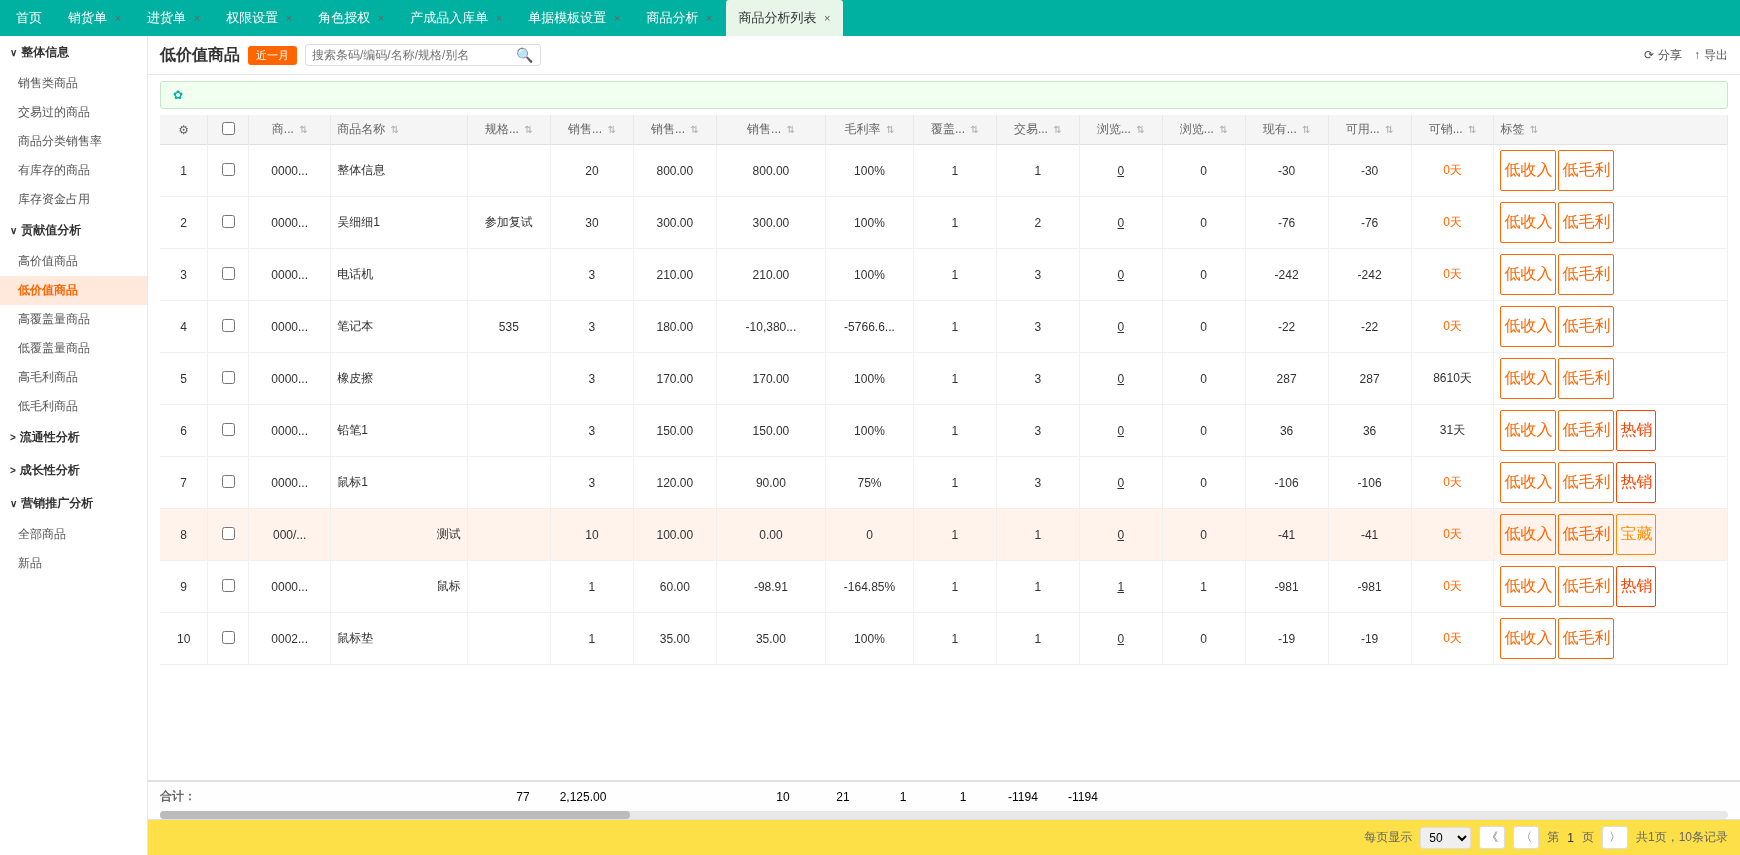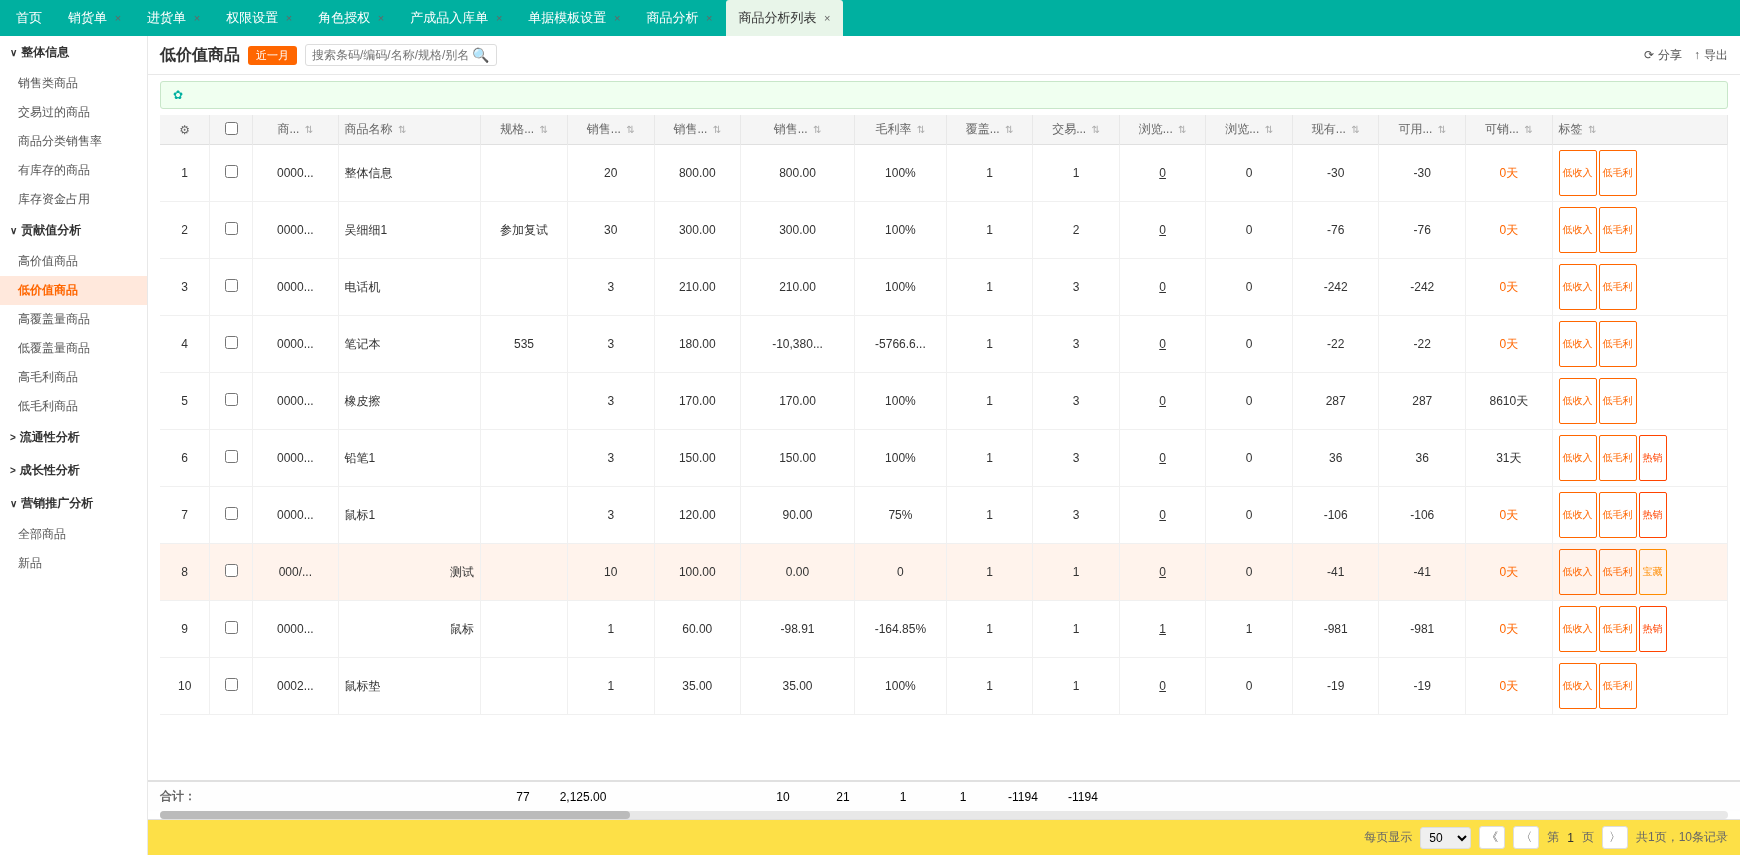--- a/index.html
+++ b/index.html
@@ -82,21 +82,21 @@
       padding: 2px 8px;
       border-radius: 3px;
       font-size: 11px;
     }
     .search-box {
       display: flex;
       align-items: center;
       border: 1px solid #ddd;
       border-radius: 3px;
       padding: 2px 6px;
-      width: 192px;
+      width: 236px;
     }
     .search-box input {
       border: none;
       outline: none;
       flex: 1;
       font-size: 12px;
       color: #999;
     }
     .search-icon { color: #ff6600; font-size: 14px; }
     .header-actions { margin-left: auto; display: flex; gap: 12px; }
@@ -155,22 +155,22 @@
       padding: 5px 6px;
       text-align: center;
       color: #333;
       border-right: 1px solid #f0f0f0;
       white-space: nowrap;
     }
     .tag-badge {
       display: inline-block;
       border: 1px solid;
       border-radius: 2px;
-      padding: 15px 3px;
-      font-size: 10px;
+      padding: 9px 3px;
+      font-size: 16px;
       margin-right: 2px;
     }
     .tag-low-income { color: #ff6600; border-color: #ff6600; }
     .tag-low-margin { color: #ff6600; border-color: #ff6600; }
     .tag-hot { color: #ff4400; border-color: #ff4400; }
     .tag-treasure { color: #ff8c00; border-color: #ff8c00; }
     .underline-link { text-decoration: underline; color: #333; cursor: pointer; }
     .days-zero { color: #ff6600; }
     .days-positive { color: #333; }
     .checkbox-cell { text-align: center; }

